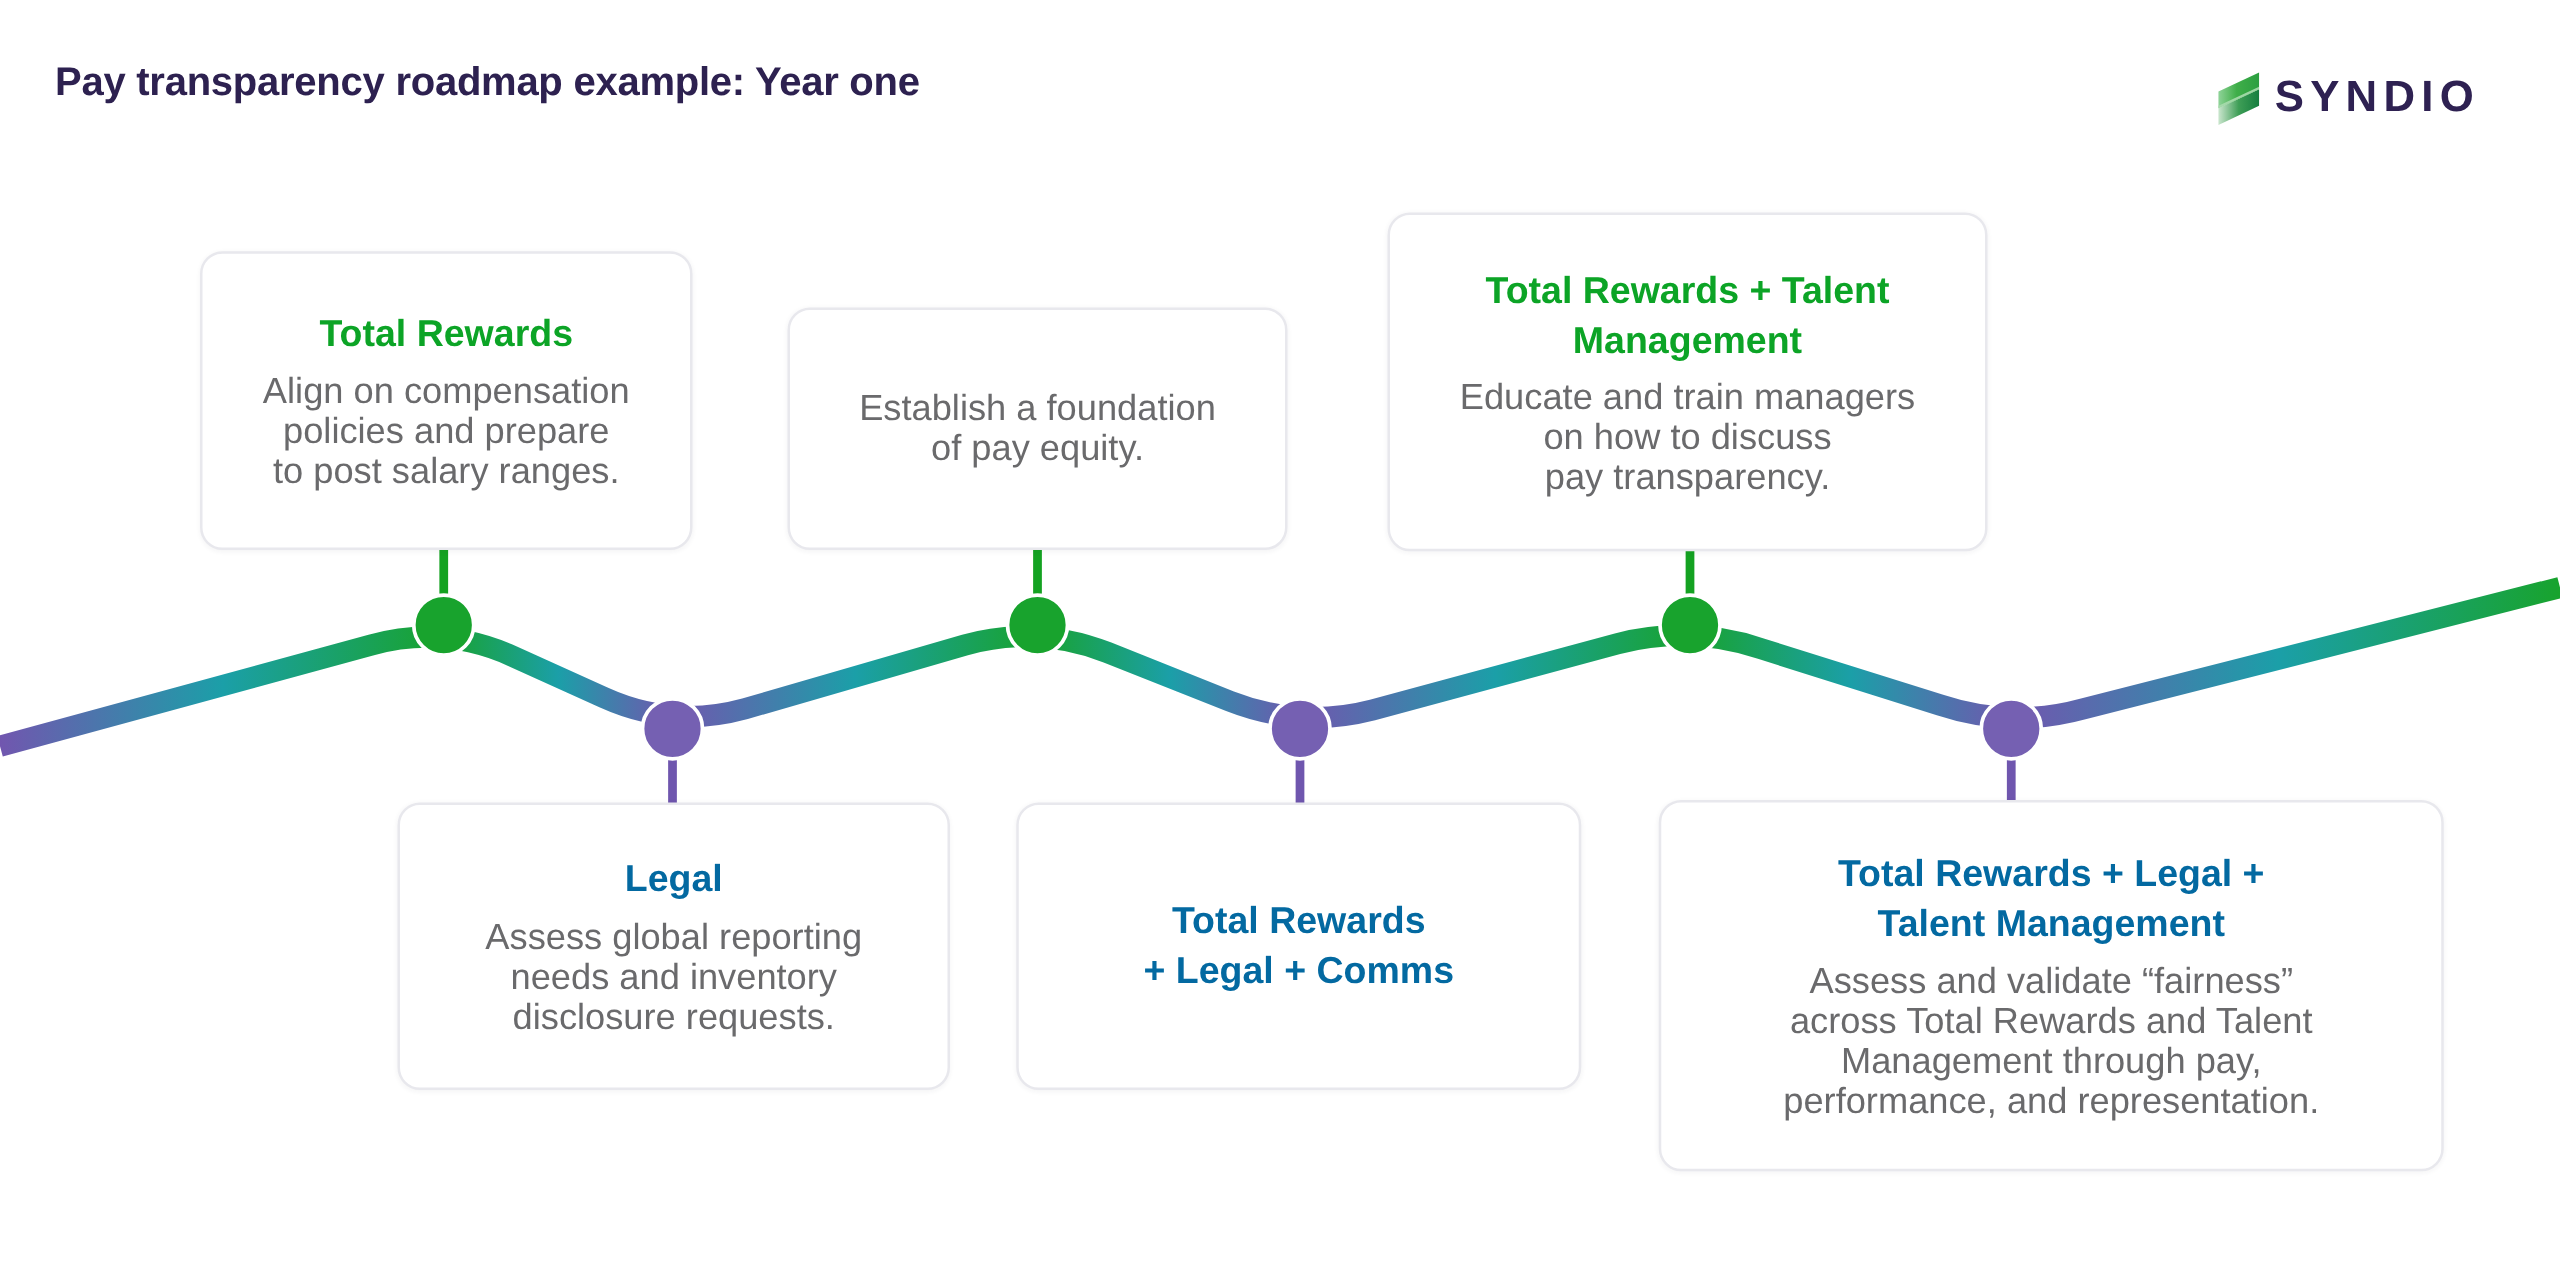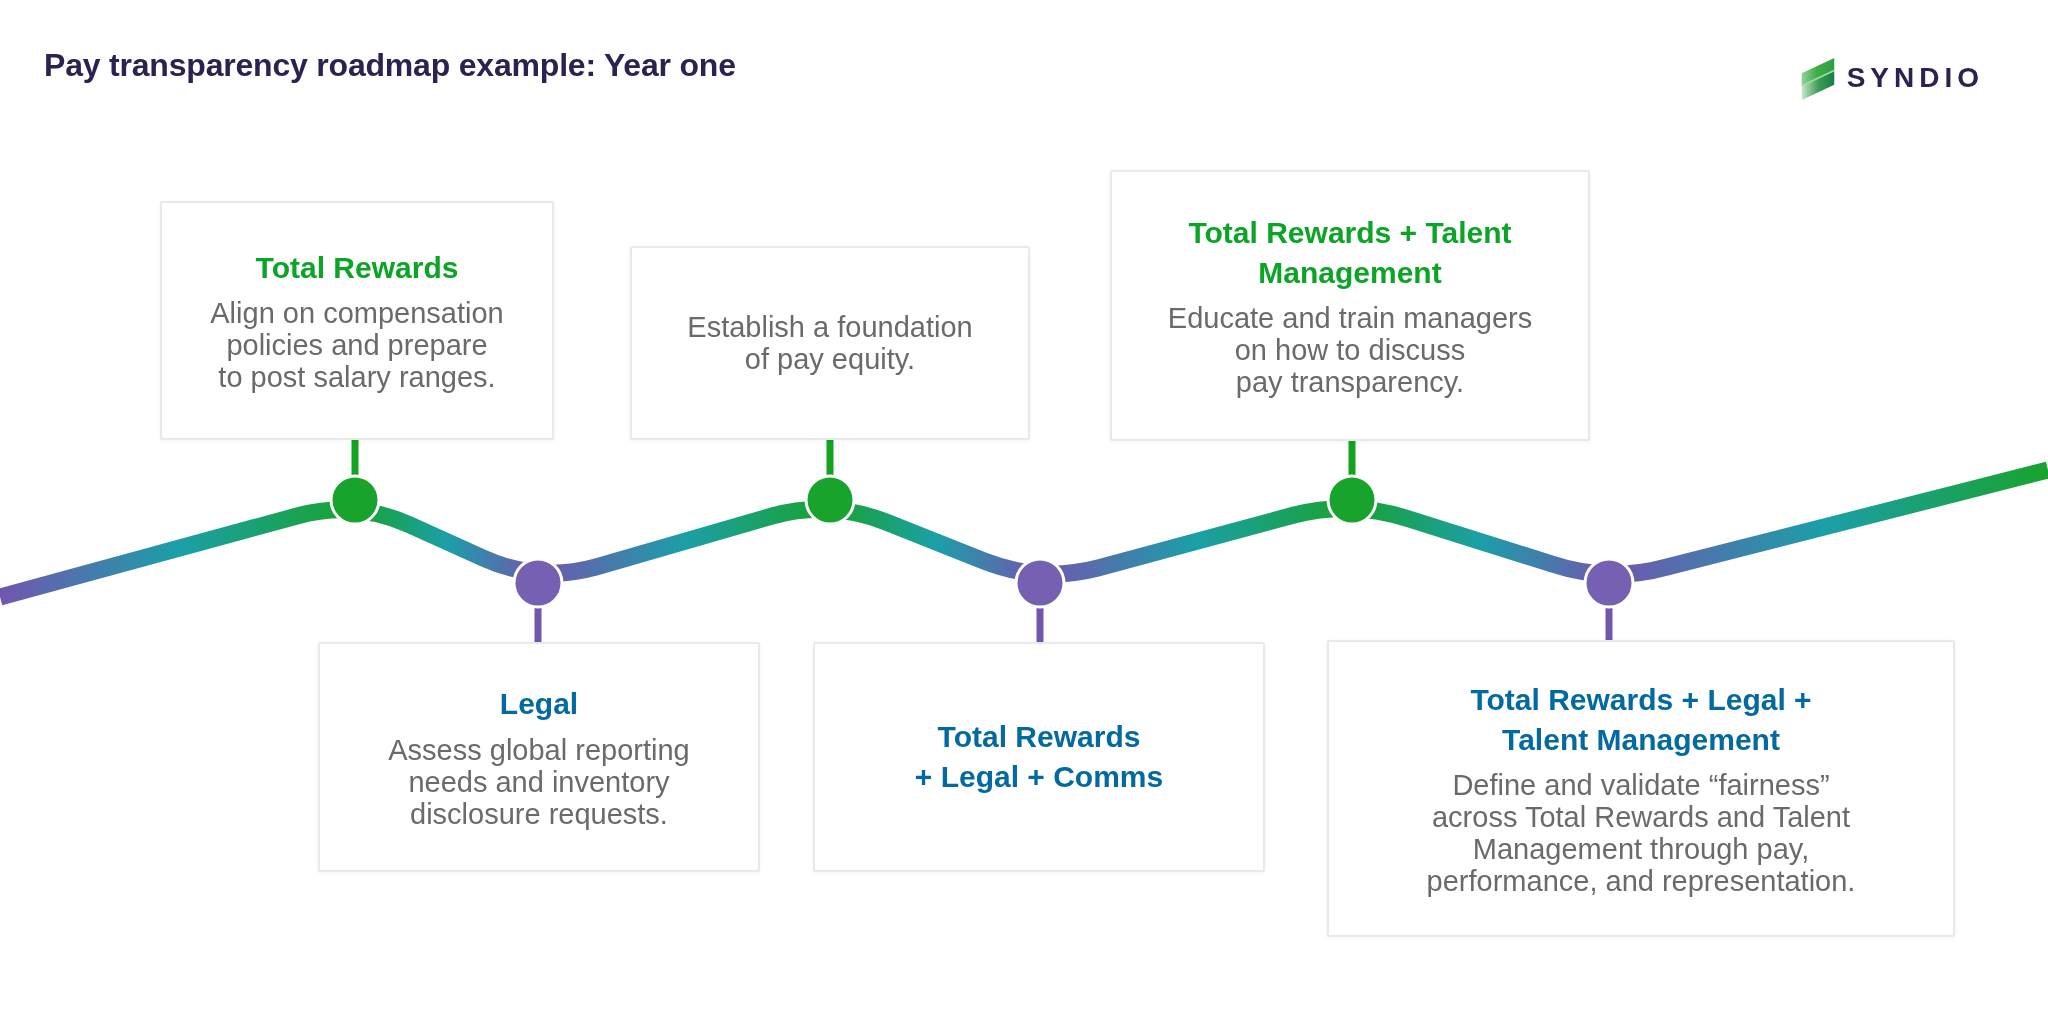--- a/index.html
+++ b/index.html
@@ -11,26 +11,26 @@
   }
   .page-title{
     position:absolute;left:44px;top:47px;
     font-size:32px;font-weight:600;color:#2D2150;letter-spacing:-0.2px;
   }
   .brand{
     position:absolute;right:64px;top:56px;
     display:flex;align-items:center;gap:12px;
   }
   .brand-text{
-    font-size:28px;font-weight:600;color:#2E2152;letter-spacing:5px;
+    font-size:35px;font-weight:600;color:#2E2152;letter-spacing:5px;
   }
   .timeline-svg{position:absolute;left:0;top:0;width:2048px;height:1024px;}
   .card{
     position:absolute;box-sizing:border-box;
-    background:#ffffff;border:2px solid #E8E8ED;border-radius:2px;
+    background:#ffffff;border:2px solid #E8E8ED;border-radius:18px;
     box-shadow:0 1px 4px rgba(40,40,60,0.05);
     display:flex;flex-direction:column;align-items:center;justify-content:center;
     gap:10px;padding:20px 22px;text-align:center;
   }
   .card-title{
     font-size:30px;font-weight:bold;line-height:1.32;white-space:pre-line;
   }
   .card.green .card-title{color:#0CA426;}
   .card.purple .card-title{color:#0369a1;}
   .card-body{
@@ -147,17 +147,17 @@
 </div>
 
 <div class="card purple c5">
   <div class="card-title">Total Rewards
 + Legal + Comms</div>
 </div>
 
 <div class="card purple c6">
   <div class="card-title">Total Rewards + Legal +
 Talent Management</div>
-  <div class="card-body">Define and validate “fairness”
+  <div class="card-body">Assess and validate “fairness”
 across Total Rewards and Talent
 Management through pay,
 performance, and representation.</div>
 </div>
 
 </body></html>

